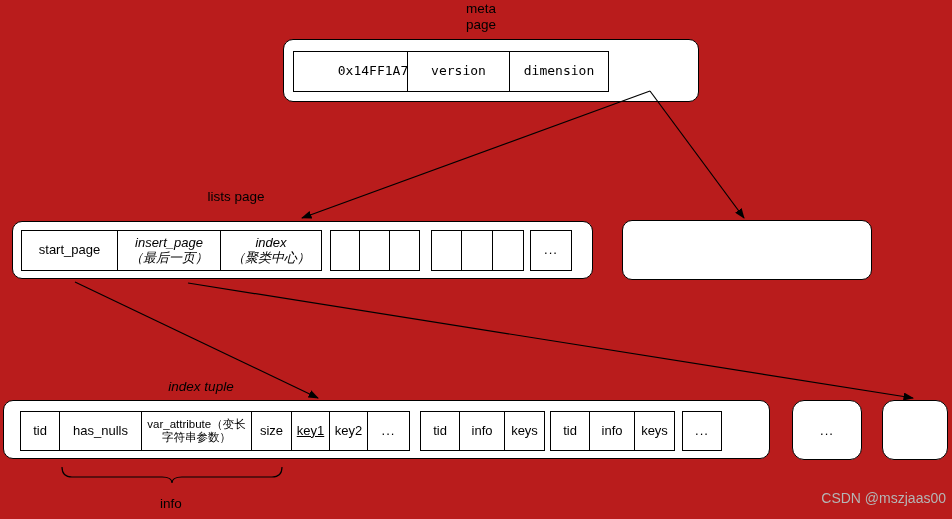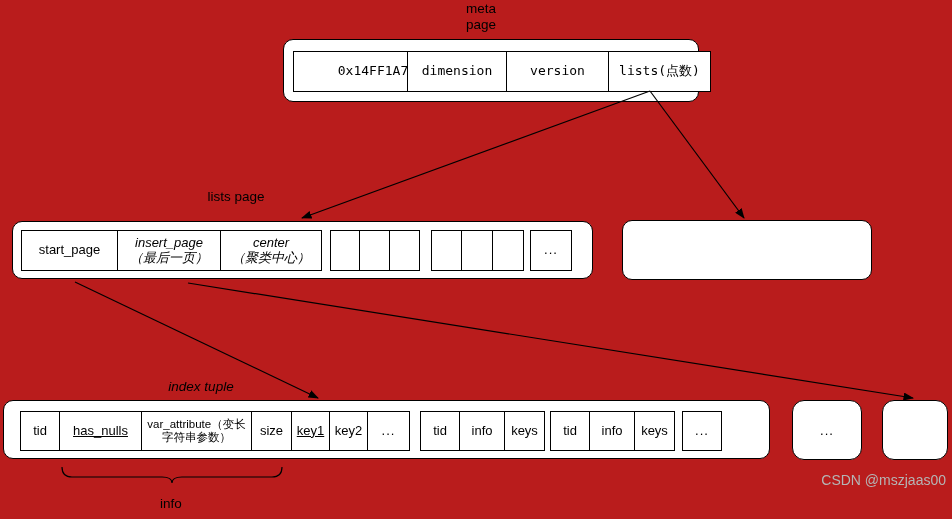--- a/index.html
+++ b/index.html
@@ -20,55 +20,54 @@
   .cell + .cell{border-left:none;}
   .mono .cell{font-family:"DejaVu Sans Mono",monospace;font-size:13px;}
   .two-line{font-size:13px;font-style:italic;}
   .small-wrap{font-size:11.5px;line-height:1.12;padding:0 2px;word-break:break-all;}
   .diagram-label{
     position:absolute;font-size:13.5px;line-height:16px;text-align:center;
     white-space:pre-line;
   }
   .ellipsis-cell{letter-spacing:1px;}
   #watermark{
-    position:absolute;top:472px;right:6px;font-size:14px;color:#b5b5b5;
+    position:absolute;top:490px;right:6px;font-size:14px;color:#b5b5b5;
   }
   svg.overlay{position:absolute;left:0;top:0;pointer-events:none;}
 </style>
 </head>
 <body>
 
 <div id="canvas">
 
   <div class="diagram-label" style="left:431px;top:1px;width:100px;">meta
 page</div>
 
   <div class="diagram-label" style="left:186px;top:189px;width:100px;">lists page</div>
 
   <div class="diagram-label" style="left:151px;top:379px;width:100px;font-style:italic;">index tuple</div>
 
   <div class="diagram-label" style="left:121px;top:496px;width:100px;">info</div>
 
   <div class="rbox" style="left:283px;top:39px;width:416px;height:63px;"></div>
   <div class="row mono" style="left:293px;top:51px;height:41px;">
     <div class="cell" style="width:115px;padding-left:45px;">0x14FF1A7</div>
+    <div class="cell" style="width:102px;">version</div>
     <div class="cell" style="width:99px;">dimension</div>
-    <div class="cell" style="width:102px;">version</div>
-    <div class="cell" style="width:102px;">lists(点数)</div>
   </div>
 
   <div class="rbox" style="left:12px;top:221px;width:581px;height:58px;"></div>
   <div class="row" style="left:21px;top:230px;height:41px;">
     <div class="cell" style="width:97px;">start_page</div>
     <div class="cell two-line" style="width:103px;">
       <span>insert_page</span>
       <span>（最后一页）</span>
     </div>
     <div class="cell two-line" style="width:101px;">
-      <span>center</span>
+      <span>index</span>
       <span>（聚类中心）</span>
     </div>
   </div>
   <div class="row" style="left:330px;top:230px;height:41px;">
     <div class="cell" style="width:30px;"></div>
     <div class="cell" style="width:30px;"></div>
     <div class="cell" style="width:30px;"></div>
   </div>
   <div class="row" style="left:431px;top:230px;height:41px;">
     <div class="cell" style="width:31px;"></div>
@@ -77,21 +76,21 @@
   </div>
   <div class="row" style="left:530px;top:230px;height:41px;">
     <div class="cell ellipsis-cell" style="width:42px;">...</div>
   </div>
 
   <div class="rbox" style="left:622px;top:220px;width:250px;height:60px;"></div>
 
   <div class="rbox" style="left:3px;top:400px;width:767px;height:59px;"></div>
   <div class="row" style="left:20px;top:411px;height:40px;">
     <div class="cell" style="width:40px;">tid</div>
-    <div class="cell" style="width:82px;text-decoration:underline;">has_nulls</div>
+    <div class="cell" style="width:82px;">has_nulls</div>
     <div class="cell small-wrap" style="width:110px;">var_attribute（变长字符串参数）</div>
     <div class="cell" style="width:40px;">size</div>
     <div class="cell" style="width:38px;text-decoration:underline;">key1</div>
     <div class="cell" style="width:38px;">key2</div>
     <div class="cell ellipsis-cell" style="width:42px;">...</div>
   </div>
   <div class="row" style="left:420px;top:411px;height:40px;">
     <div class="cell" style="width:40px;">tid</div>
     <div class="cell" style="width:45px;">info</div>
     <div class="cell" style="width:40px;">keys</div>

